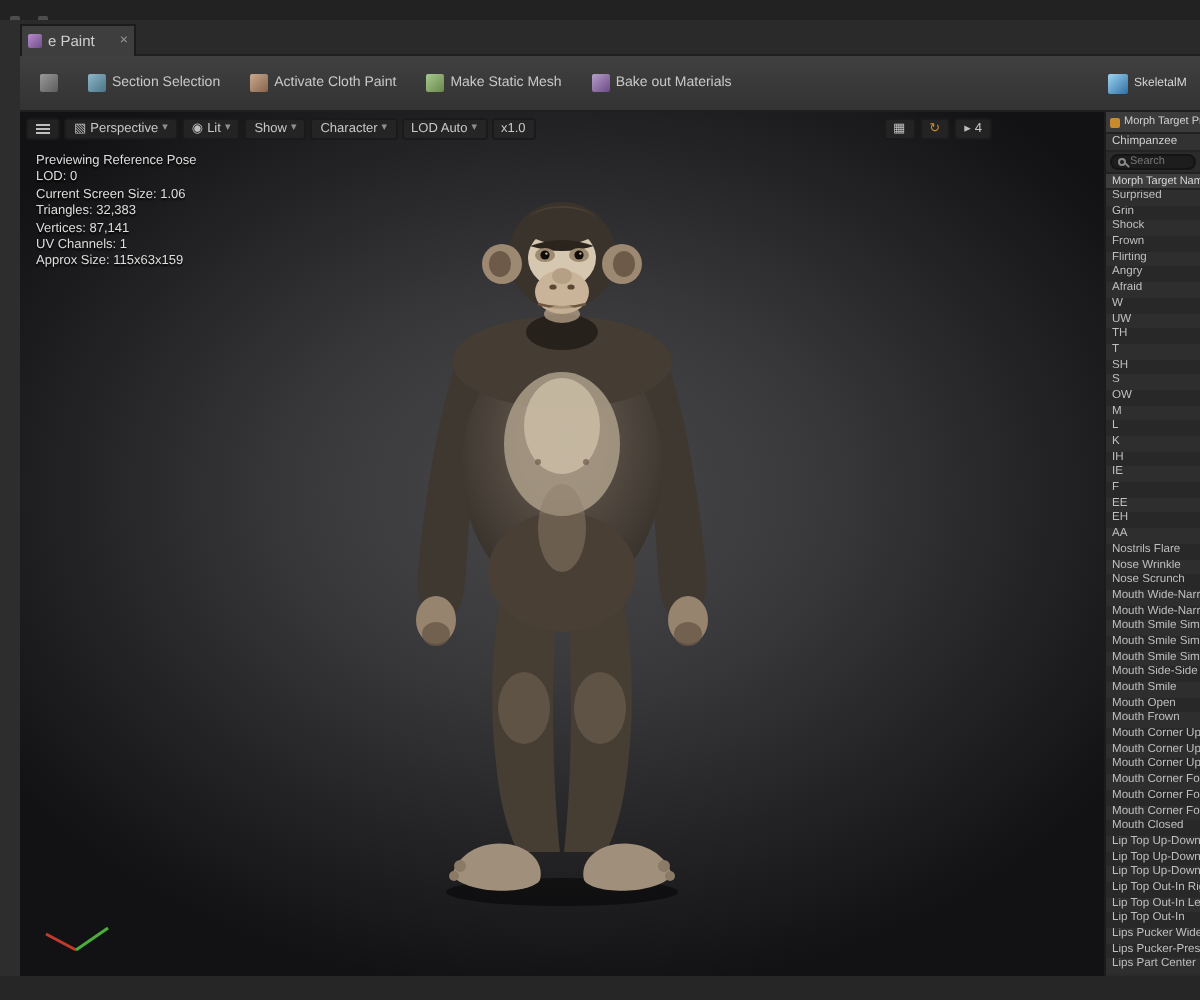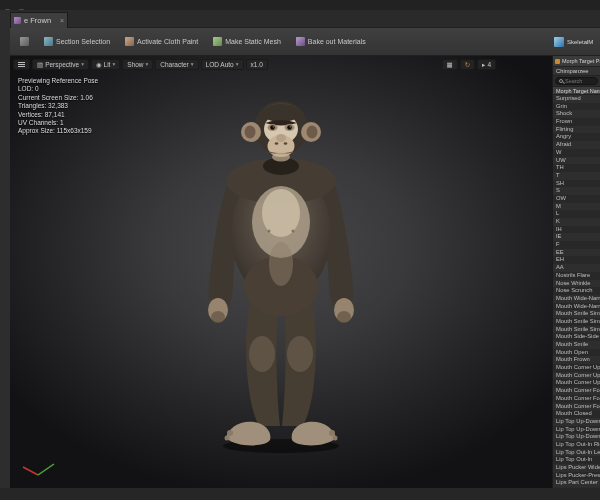--- a/index.html
+++ b/index.html
@@ -89,21 +89,21 @@
 
   <div class="abs top-strip">
     <span class="wdot"></span>
     <span class="wdot"></span>
   </div>
   <div class="abs left-strip"></div>
 
   <div class="abs titlebar">
     <div class="doc-tab">
       <span class="tab-ic"></span>
-      <span>e Frown</span>
+      <span>e Paint</span>
       <span class="tab-close">×</span>
     </div>
   </div>
 
   <div class="abs toolbar">
     <div class="tbtn">
       <span class="tico ic-lone"></span>
     </div>
     <div class="tbtn">
       <span class="tico ic-sel"></span>

